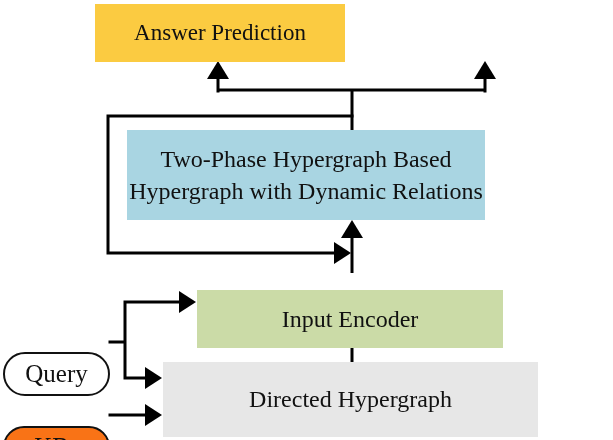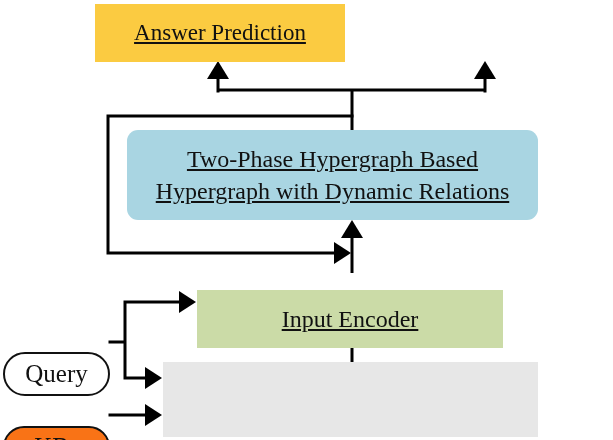--- a/index.html
+++ b/index.html
@@ -18,24 +18,24 @@
     width: 613px; height: 440px;
   }
   .box {
     position: absolute;
     display: flex;
     align-items: center;
     justify-content: center;
     text-align: center;
     box-sizing: border-box;
   }
-  .box .lbl { display: block; text-decoration: underline; }
+  .box .lbl { display: block; }
   .b-answer    { left: 95px;  top: 4px;   width: 250px; height: 58px; font-size: 23px; }
   .b-relation  { left: 360px; top: 4px;   width: 248px; height: 58px; font-size: 23px; }
-  .b-reason    { left: 127px; top: 130px; width: 411px; height: 90px; font-size: 24px; line-height: 1.35; flex-direction: column; border-radius: 11px; }
+  .b-reason    { left: 127px; top: 130px; width: 358px; height: 90px; font-size: 24px; line-height: 1.35; flex-direction: column; }
   .b-encoder   { left: 197px; top: 290px; width: 306px; height: 58px; font-size: 24px; }
   .b-construct { left: 163px; top: 362px; width: 375px; height: 75px; font-size: 24px; line-height: 1.35; flex-direction: column; }
   .stadium {
     position: absolute;
     display: flex;
     align-items: center;
     justify-content: center;
     box-sizing: border-box;
     background: #ffffff;
     border: 2px solid #111111;
@@ -88,20 +88,21 @@
   <div class="box b-reason" style="background: rgb(169, 213, 226);">
     <span class="lbl">Two-Phase Hypergraph Based</span>
     <span class="lbl">Hypergraph with Dynamic Relations</span>
   </div>
 
   <div class="box b-encoder" style="background: rgb(203, 219, 167);">
     <span class="lbl">Input Encoder</span>
   </div>
 
   <div class="box b-construct" style="background: rgb(231, 231, 231);">
+    <span class="lbl">Directed Hypergraph</span>
   </div>
 
   <div class="stadium s-query" style="background: rgb(255, 255, 255);">
     <span class="lbl">Query</span>
   </div>
 
   <div class="stadium s-kbs" style="background: #f97316;">
     <span class="lbl">KBs</span>
   </div>
 

